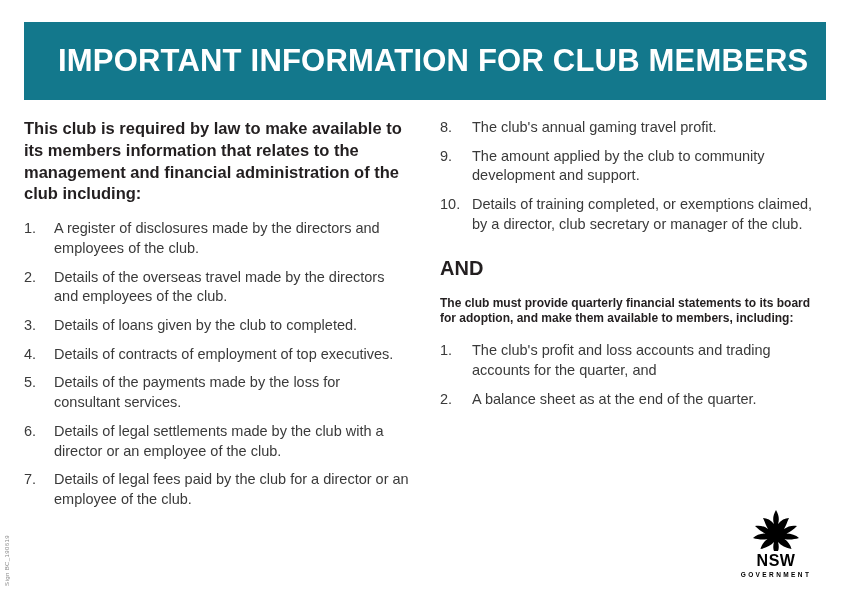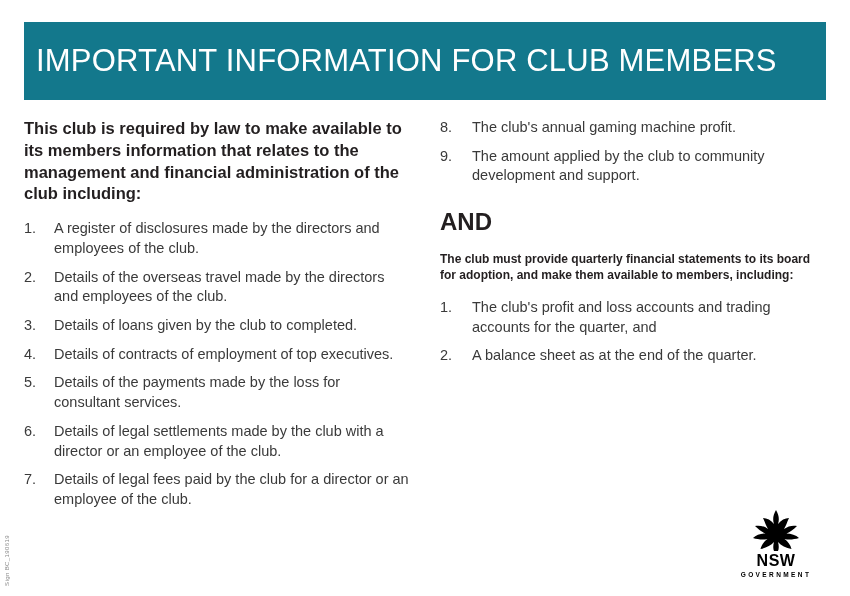--- a/index.html
+++ b/index.html
@@ -33,23 +33,23 @@
     top: 22px;
     width: 802px;
     height: 78px;
     background: #13788c;
     display: flex;
     align-items: center;
   }
   .banner-title {
     color: #ffffff;
     font-size: 31px;
-    font-weight: normal;
+    font-weight: bold;
     letter-spacing: 0.2px;
-    padding-left: 12px;
+    padding-left: 34px;
     line-height: 1.1;
     white-space: nowrap;
   }
 
   
   .columns {
     position: absolute;
     left: 24px;
     top: 118px;
     width: 802px;
@@ -66,21 +66,21 @@
   .lead {
     font-size: 16.5px;
     font-weight: bold;
     line-height: 1.32;
     color: #231f20;
     margin: 0 0 14px 0;
     padding-right: 4px;
   }
 
   .lead-and {
-    font-size: 24px;
+    font-size: 20px;
     font-weight: bold;
     margin: 22px 0 16px 0;
     color: #231f20;
   }
 
   .lead2 {
     font-size: 12px;
     font-weight: bold;
     line-height: 1.32;
     color: #231f20;
@@ -201,25 +201,29 @@
           <span class="num">7.</span>
           <span class="txt">Details of legal fees paid by the club for a director or an employee of the club.</span>
         </li>
       </ol>
     </div>
 
     <div class="col-right">
       <ol class="items list-b">
         <li>
           <span class="num">8.</span>
-          <span class="txt">The club's annual gaming machine profit.</span>
+          <span class="txt">The club's annual gaming travel profit.</span>
         </li>
         <li>
           <span class="num">9.</span>
           <span class="txt">The amount applied by the club to community development and support.</span>
+        </li>
+        <li>
+          <span class="num">10.</span>
+          <span class="txt">Details of training completed, or exemptions claimed, by a director, club secretary or manager of the club.</span>
         </li>
       </ol>
 
       <div class="lead-and">AND</div>
 
       <p class="lead2">The club must provide quarterly financial statements to its board for adoption, and make them available to members, including:</p>
 
       <ol class="items">
         <li>
           <span class="num">1.</span>

